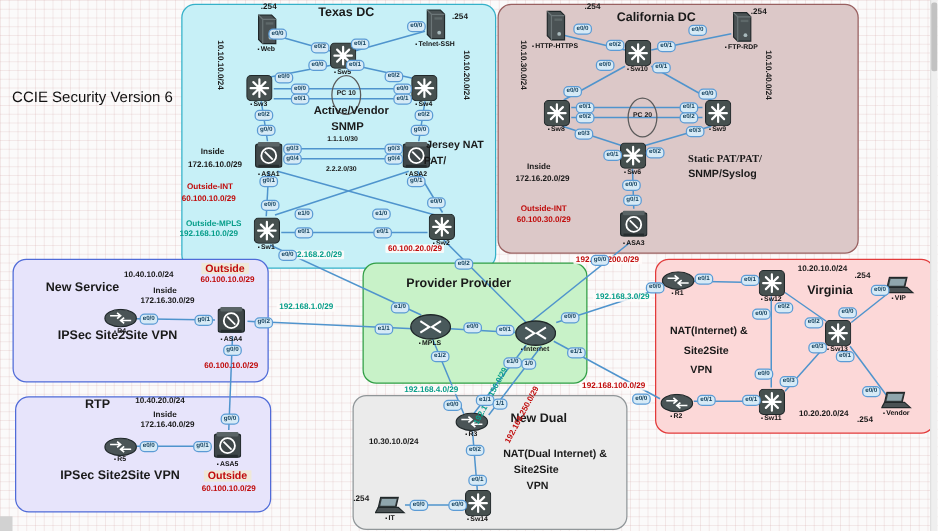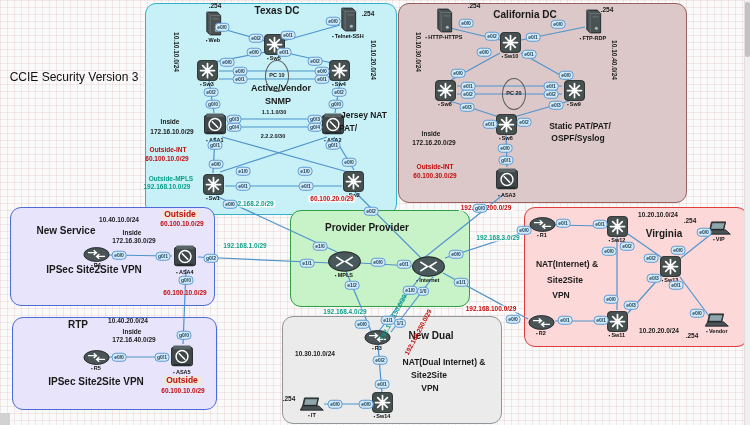--- a/index.html
+++ b/index.html
@@ -42,21 +42,21 @@
 <body>
 
 <div class="region" style="left:145px;top:3px;width:250px;height:210px;background:#c7f0f7;border:1.6px solid #35b1c9;"></div>
 <div class="region" style="left:398px;top:3px;width:287px;height:198px;background:#dcc8c8;border:1.6px solid #996060;"></div>
 <div class="region" style="left:10px;top:207px;width:203px;height:97px;background:#e7e4fb;border:1.6px solid #4f6bd8;"></div>
 <div class="region" style="left:12px;top:317px;width:203px;height:91px;background:#e7e4fb;border:1.6px solid #4f6bd8;"></div>
 <div class="region" style="left:290px;top:210px;width:178px;height:95px;background:#c8f2c8;border:1.6px solid #2f9e44;"></div>
 <div class="region" style="left:282px;top:316px;width:218px;height:106px;background:#ebebeb;border:1.6px solid #909699;"></div>
 <div class="region" style="left:524px;top:207px;width:222px;height:138px;background:#fcd8d8;border:1.6px solid #e23b3b;"></div>
 
-<div class="t s12" style="left:74px;top:78px;">CCIE Security Version 3</div>
+<div class="t s12" style="left:74px;top:78px;">CCIE Security Version 6</div>
 
 <div class="t s10" style="left:277px;top:10px;">Texas DC</div>
 <div class="t s10" style="left:525px;top:14px;">California DC</div>
 <div class="t s10" style="left:66px;top:230px;">New Service</div>
 <div class="t s10" style="left:78px;top:324px;">RTP</div>
 <div class="t s10" style="left:367px;top:227px;">Provider Provider</div>
 <div class="t s10" style="left:431px;top:335px;">New Dual</div>
 <div class="t s10" style="left:664px;top:233px;">Virginia</div>
 
 <div class="t vert" style="left:176px;top:52px;">10.10.10.0/24</div>
@@ -76,22 +76,22 @@
 <div class="t s8" style="left:348px;top:129px;">PAT/</div>
 <div class="t red" style="left:168px;top:150px;">Outside-INT</div>
 <div class="t red" style="left:167px;top:159px;">60.100.10.0/29</div>
 <div class="t teal" style="left:171px;top:179px;">Outside-MPLS</div>
 <div class="t teal" style="left:167px;top:187px;">192.168.10.0/29</div>
 
 <div class="t" style="left:474px;top:6px;">.254</div>
 <div class="t" style="left:607px;top:10px;">.254</div>
 <div class="t" style="left:431px;top:134px;">Inside</div>
 <div class="t" style="left:434px;top:143px;">172.16.20.0/29</div>
-<div class="t s8" style="left:580px;top:127px;">Static  PAT/PAT/</div>
-<div class="t s8" style="left:578px;top:139px;">OSPF/Syslog</div>
+<div class="t s8" style="left:580px;top:127px;font-family:Liberation Serif, serif;">Static  PAT/PAT/</div>
+<div class="t s8" style="left:578px;top:139px;">SNMP/Syslog</div>
 <div class="t red" style="left:435px;top:167px;">Outside-INT</div>
 <div class="t red" style="left:435px;top:176px;">60.100.30.0/29</div>
 
 <div class="p pcell" style="left:277px;top:76px;width:22px;height:30px;"></div>
 <div class="t s5" style="left:277px;top:75px;">PC 10</div>
 <div class="p pcell" style="left:514px;top:94px;width:22px;height:30px;"></div>
 <div class="t s5" style="left:514px;top:93px;">PC 20</div>
 
 <div class="t" style="left:119px;top:220px;">10.40.10.0/24</div>
 <div class="t" style="left:132px;top:233px;">Inside</div>

